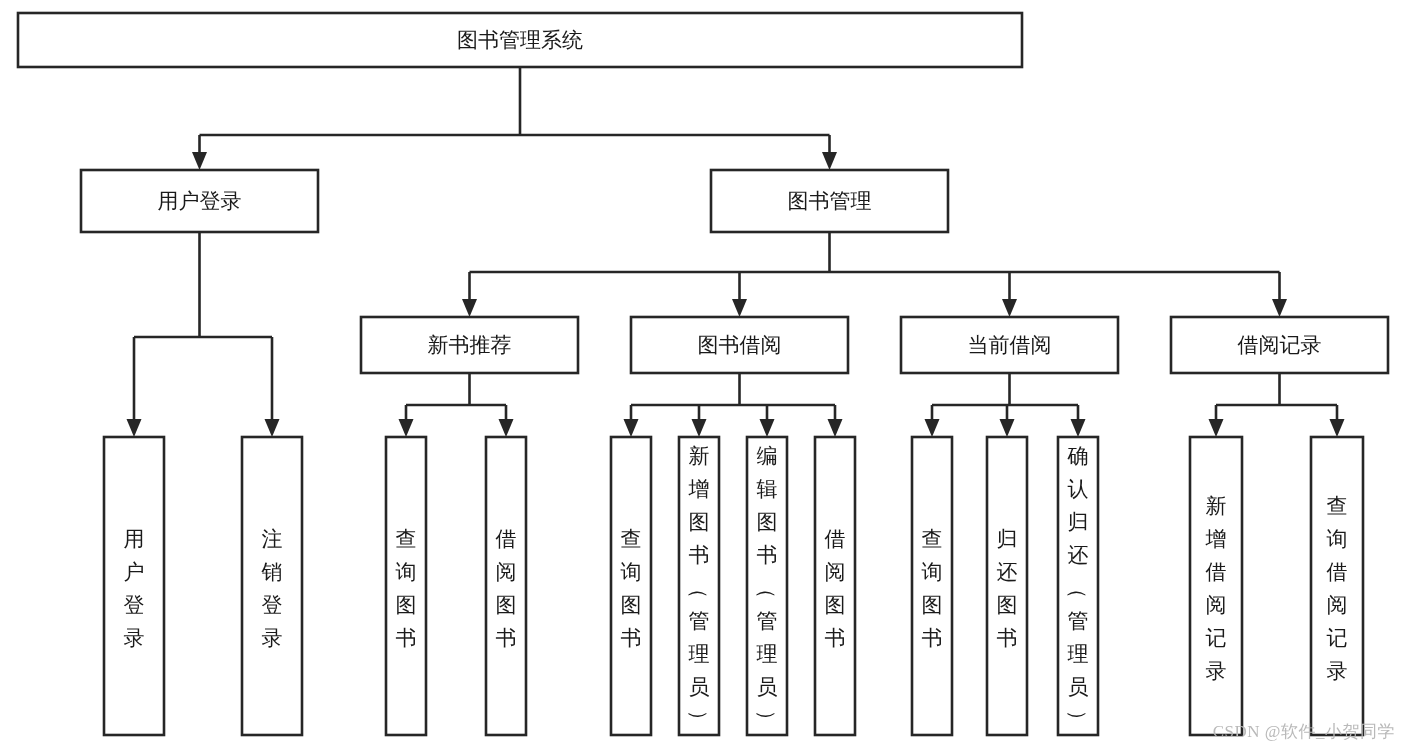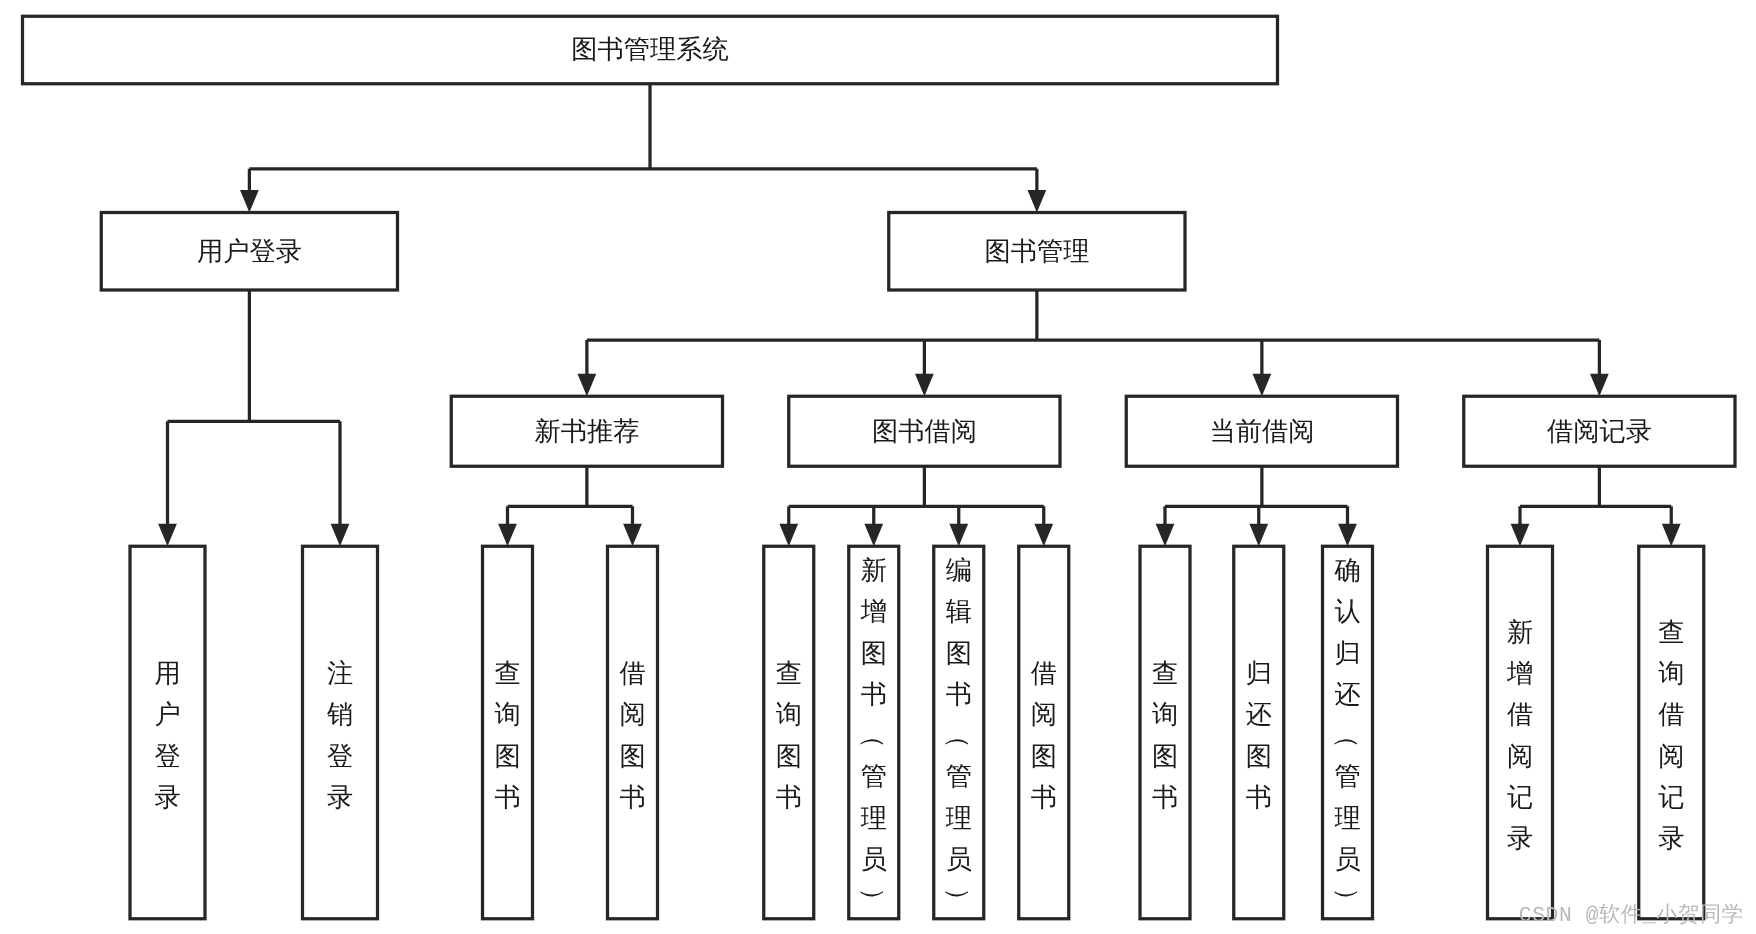--- a/index.html
+++ b/index.html
@@ -47,21 +47,21 @@
     stroke-linecap: butt;
   }
   .edge-arrow {
     fill: #262626;
     stroke: none;
   }
   .watermark {
     position: absolute;
     right: 10px;
     bottom: 4px;
-    font-family: Liberation Mono, monospace;
+    font-family: Liberation Serif, serif;
     font-size: 17px;
     color: #b9b9b9;
     letter-spacing: 0.5px;
     white-space: nowrap;
     pointer-events: none;
   }
 </style>
 </head>
 <body>
 

